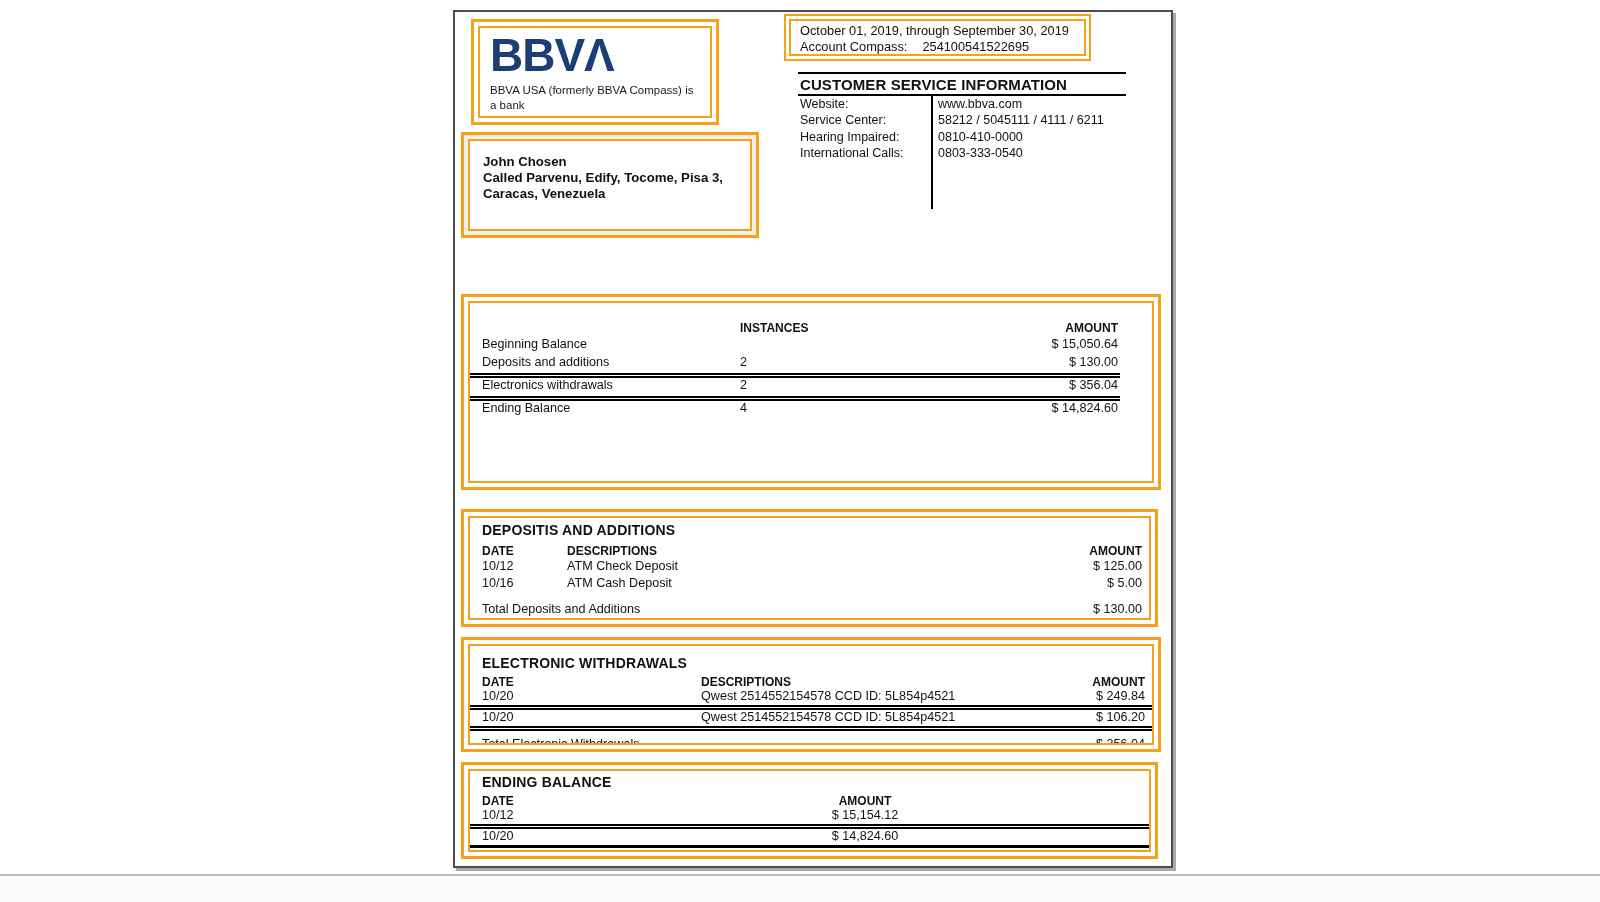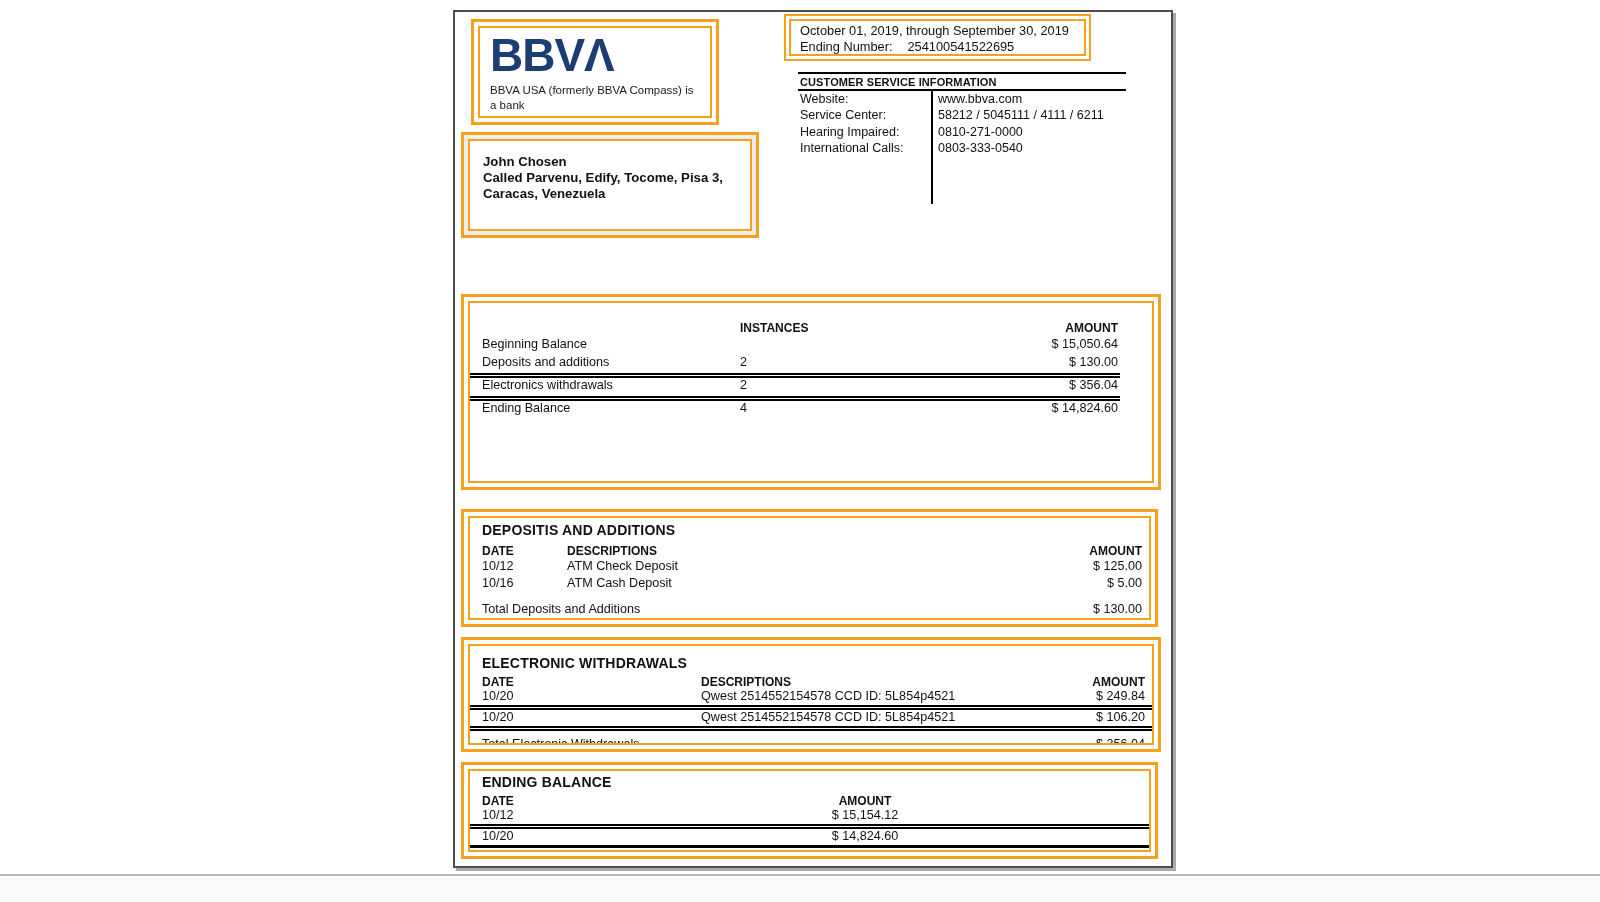--- a/index.html
+++ b/index.html
@@ -24,21 +24,21 @@
   .tagline { font-size:11.5px; line-height:15px; margin-top:3px; color:#1a1a1a; }
   
   .date-box { left:329px; top:2px; width:307px; height:47px; border-width:2px; padding:3px; }
   .date-box .inner { padding:2px 9px; }
   .date-line { font-size:12.8px; line-height:16px; }
   .acct-label { font-size:12.8px; }
   .acct-value { font-size:12.8px; margin-left:15px; }
   
   .cs { position:absolute; left:343px; top:60px; width:328px; font-size:12.5px; }
   .cs-rule { height:2px; background:#000; }
-  .cs-title { font-weight:bold; padding:2px 2px 1px 2px; font-size:11px; letter-spacing:0.1px; }
+  .cs-title { font-weight:bold; padding:2px 2px 1px 2px; font-size:15px; letter-spacing:0.1px; }
   .cs-rows { position:relative; }
   .cs-row { display:flex; line-height:16.4px; }
   .cs-label { width:133px; padding-left:2px; }
   .cs-value { padding-left:7px; }
   .cs-divider { position:absolute; left:133px; top:0; width:2px; height:113px; background:#000; }
   
   .addr-box { left:6px; top:120px; width:298px; height:106px; }
   .addr-box .inner { padding:13px 0 0 13px; }
   .addr-line { font-weight:bold; font-size:13.2px; line-height:16px; }
   
@@ -95,42 +95,42 @@
         <div class="logo-text">BBVΛ</div>
         <div class="tagline">BBVA USA (formerly BBVA Compass) is a bank</div>
         <div class="tagline">headquartered in Birmingham, Alabama.</div>
       </div>
     </div>
 
     <div class="obox date-box">
       <div class="inner">
         <div class="date-line">October 01, 2019, through September 30, 2019</div>
         <div class="date-line">
-          <span class="acct-label">Ending Number:</span><span class="acct-value">254100541522695</span>
+          <span class="acct-label">Account Compass:</span><span class="acct-value">254100541522695</span>
         </div>
       </div>
     </div>
 
     <div class="cs">
       <div class="cs-rule"></div>
       <div class="cs-title">CUSTOMER SERVICE INFORMATION</div>
       <div class="cs-rule"></div>
       <div class="cs-rows">
         <div class="cs-divider"></div>
         <div class="cs-row">
           <span class="cs-label">Website:</span>
           <span class="cs-value">www.bbva.com</span>
         </div>
         <div class="cs-row">
           <span class="cs-label">Service Center:</span>
           <span class="cs-value">58212 / 5045111 / 4111 / 6211</span>
         </div>
         <div class="cs-row">
           <span class="cs-label">Hearing Impaired:</span>
-          <span class="cs-value">0810-271-0000</span>
+          <span class="cs-value">0810-410-0000</span>
         </div>
         <div class="cs-row">
           <span class="cs-label">International Calls:</span>
           <span class="cs-value">0803-333-0540</span>
         </div>
       </div>
     </div>
 
     <div class="obox gray addr-box">
       <div class="inner">

